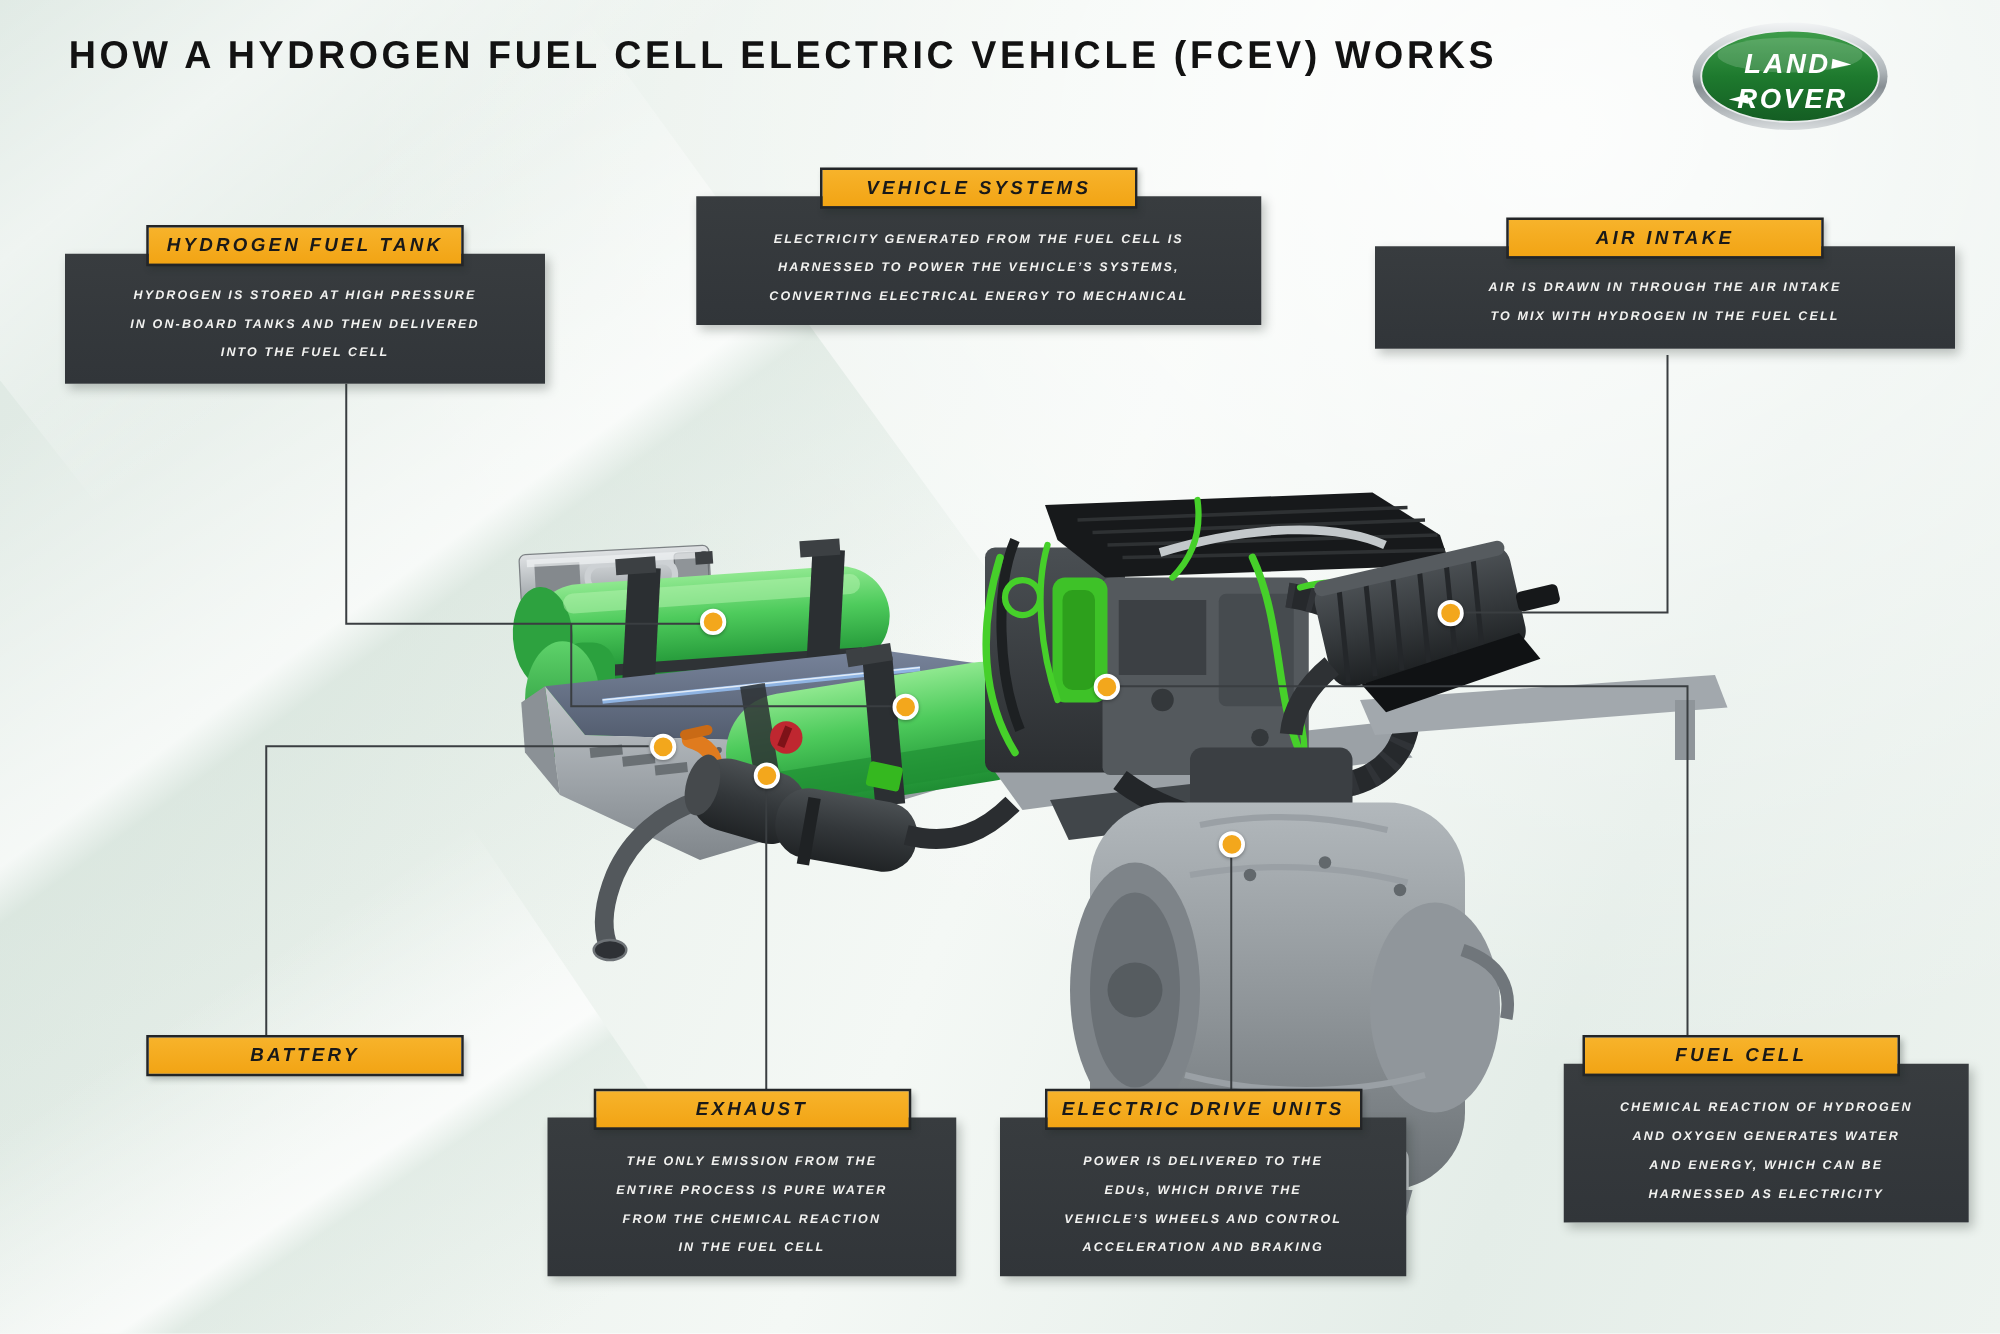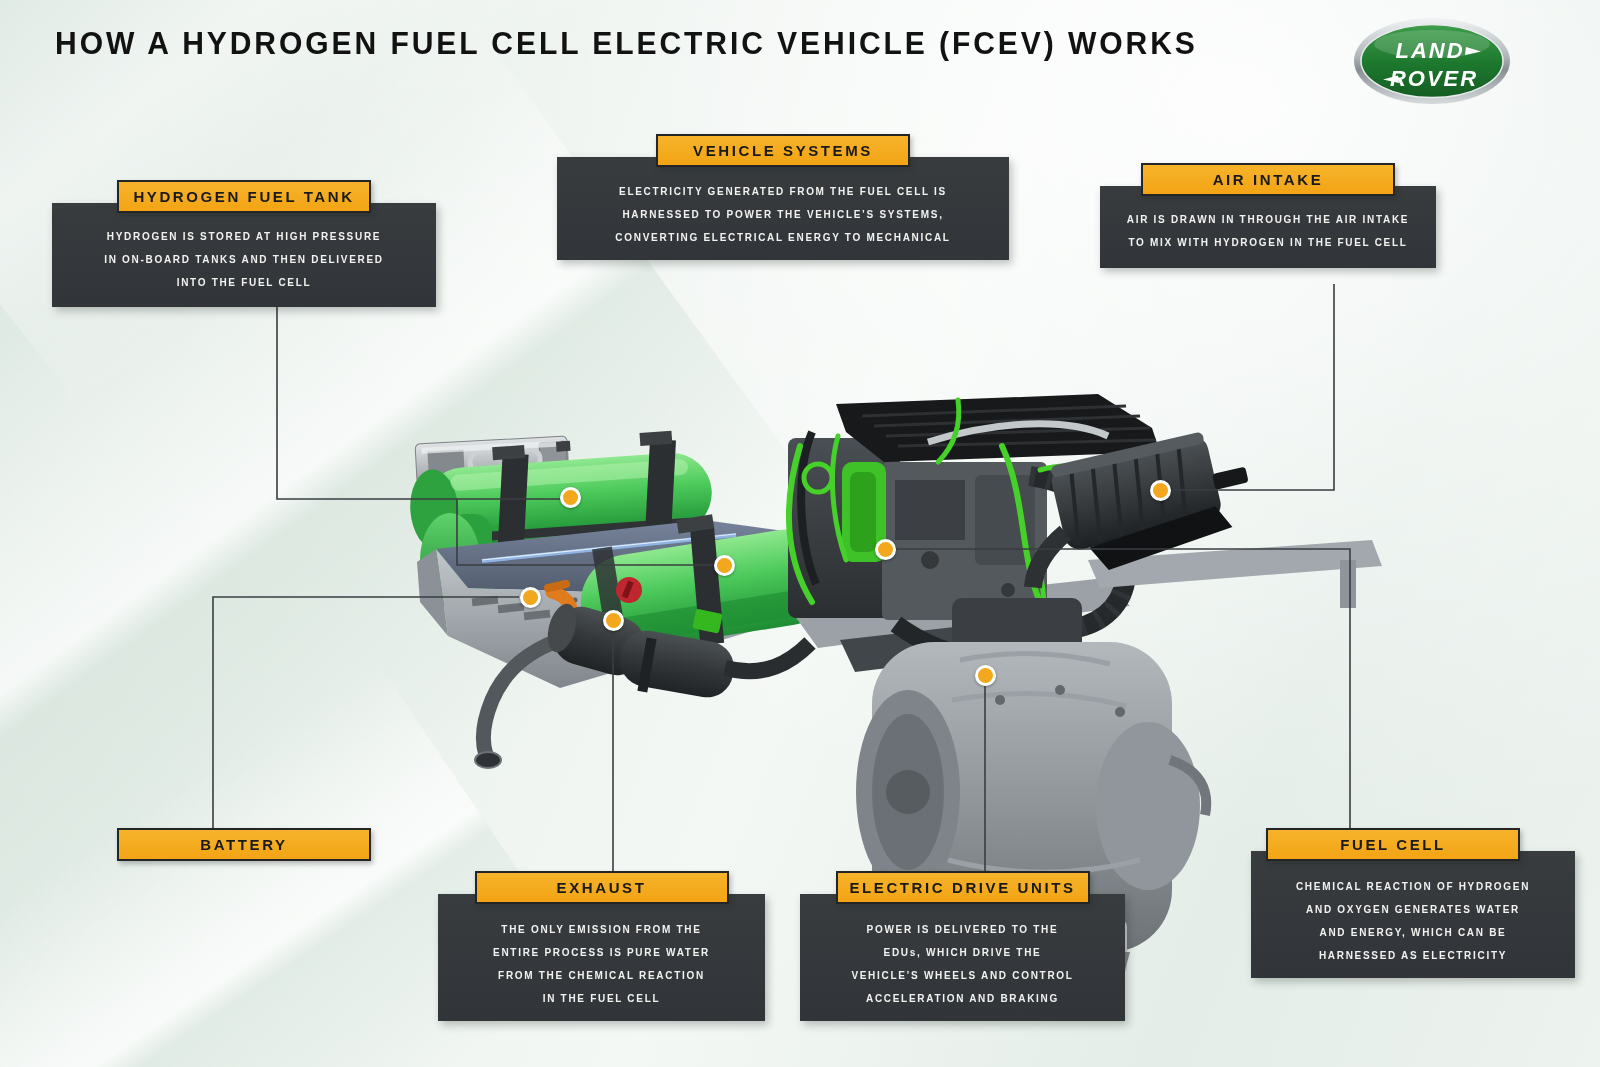--- a/index.html
+++ b/index.html
@@ -20,40 +20,40 @@
 
   .title{
     position:absolute;left:55px;top:26px;margin:0;
     font-size:31px;font-weight:bold;color:#121212;letter-spacing:3px;
     transform:scaleX(.97);transform-origin:left center;white-space:nowrap;
   }
   .logo{position:absolute;left:1350px;top:14px;}
 
   .art,.lines{position:absolute;left:0;top:0;}
 
-  .callout{position:absolute;}
+  .callout{position:absolute;font-style:italic;}
   .tab{
     position:relative;z-index:2;width:254px;height:33px;margin:0 auto;
     background:linear-gradient(180deg,#f7b32b,#f2a414);
     border:2px solid #232527;box-sizing:border-box;
     display:flex;align-items:center;justify-content:center;
     font-size:15px;font-weight:bold;letter-spacing:2.6px;color:#191919;
     box-shadow:2px 3px 5px rgba(30,40,35,.30);
   }
   .cbody{
     position:relative;z-index:1;margin-top:-10px;box-sizing:border-box;
     background:linear-gradient(180deg,#383c3f,#313539);
     color:#f2f2f0;text-align:center;white-space:pre-line;
     font-size:10px;font-weight:bold;letter-spacing:1.7px;line-height:23px;
     box-shadow:3px 4px 8px rgba(35,45,40,.28);
     padding:24px 12px 0;
   }
   .co-hydrogen{left:52px;top:180px;width:384px;} .co-hydrogen .cbody{height:104px;padding-top:22px;}
   .co-vehicle {left:557px;top:134px;width:452px;} .co-vehicle .cbody{height:103px;padding-top:23px;}
-  .co-air     {left:1100px;top:163px;width:336px;} .co-air .cbody{height:82px;padding-top:22px;}
+  .co-air     {left:1100px;top:174px;width:464px;} .co-air .cbody{height:82px;padding-top:22px;}
   .co-battery {left:52px;top:828px;width:384px;}  .co-battery .cbody{height:127px;}
   .co-exhaust {left:438px;top:871px;width:327px;} .co-exhaust .cbody{height:127px;}
   .co-edu     {left:800px;top:871px;width:325px;} .co-edu .cbody{height:127px;}
   .co-fuel    {left:1211px;top:828px;width:364px;} .co-fuel .cbody{height:127px;margin-left:40px;}
 
   .dot{
     position:absolute;width:15px;height:15px;border-radius:50%;
     background:#f3a71c;border:3px solid #ffffff;
     box-shadow:0 1px 3px rgba(0,0,0,.35);
   }

